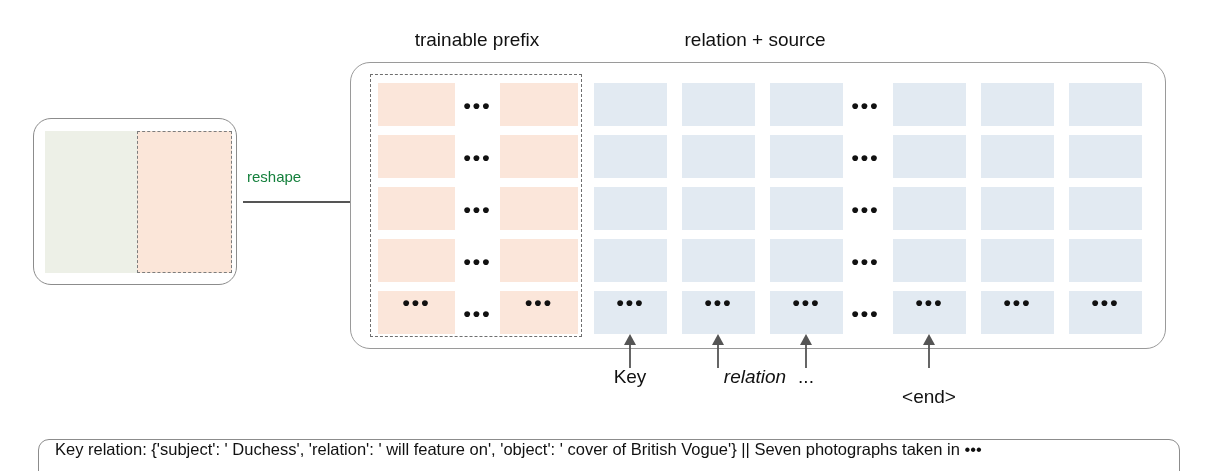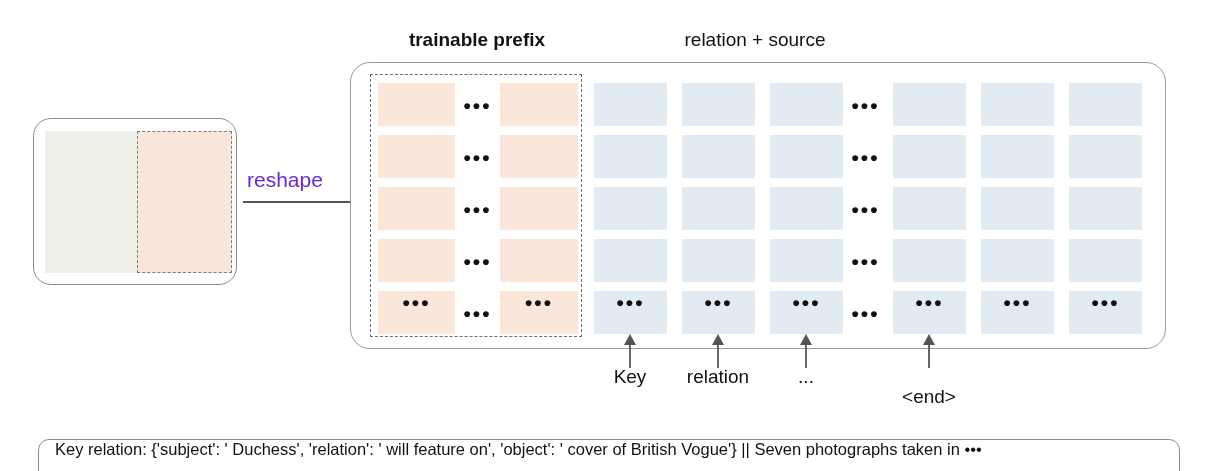--- a/index.html
+++ b/index.html
@@ -55,39 +55,39 @@
     width: 204px;
     text-align: center;
     font-size: 19px;
     color: #111;
   }
 
   
   #reshape-label {
     left: 247px;
     top: 168px;
-    font-size: 21px;
-    color: #6d28d9;
+    font-size: 15px;
+    color: #15803d;
     white-space: nowrap;
   }
   #reshape-arrow {
     left: 243px;
     top: 194px;
     width: 130px;
     height: 16px;
   }
 
   
   .col-header {
     font-size: 19px;
     color: #111;
     text-align: center;
     white-space: nowrap;
   }
-  #hdr-prefix   { left: 362px; top: 29px; width: 230px; font-weight: bold; }
+  #hdr-prefix   { left: 362px; top: 29px; width: 230px; }
   #hdr-relation { left: 605px; top: 29px; width: 300px; }
   #hdr-summary  { left: 905px; top: 29px; width: 250px; }
 
   
   #seq-container {
     left: 350px;
     top: 62px;
     width: 816px;
     height: 287px;
     border: 1.4px solid #9a9a9a;
@@ -242,21 +242,21 @@
   <div id="tick-layer">
       <svg class="tick-arrow" viewBox="0 0 14 34" style="left: 623px; top: 334px;">
         <line x1="7" y1="34" x2="7" y2="6" stroke="#555" stroke-width="1.8"></line>
         <polygon points="7,0 13,11 1,11" fill="#555"></polygon>
       </svg>
       <div class="tick-label" style="left: 560px; top: 366px; width: 140px;">Key</div>
       <svg class="tick-arrow" viewBox="0 0 14 34" style="left: 711px; top: 334px;">
         <line x1="7" y1="34" x2="7" y2="6" stroke="#555" stroke-width="1.8"></line>
         <polygon points="7,0 13,11 1,11" fill="#555"></polygon>
       </svg>
-      <div class="tick-label" style="left: 648px; top: 366px; width: 140px;">relation</div>
+      <div class="tick-label" style="left: 685px; top: 366px; width: 140px; font-style: italic;">relation</div>
       <svg class="tick-arrow" viewBox="0 0 14 34" style="left: 799px; top: 334px;">
         <line x1="7" y1="34" x2="7" y2="6" stroke="#555" stroke-width="1.8"></line>
         <polygon points="7,0 13,11 1,11" fill="#555"></polygon>
       </svg>
       <div class="tick-label" style="left: 736px; top: 366px; width: 140px;">...</div>
       <svg class="tick-arrow" viewBox="0 0 14 34" style="left: 922px; top: 334px;">
         <line x1="7" y1="34" x2="7" y2="6" stroke="#555" stroke-width="1.8"></line>
         <polygon points="7,0 13,11 1,11" fill="#555"></polygon>
       </svg>
       <div class="tick-label" style="left: 859px; top: 366px; width: 140px; margin-top: 20px;">&lt;end&gt;</div>

